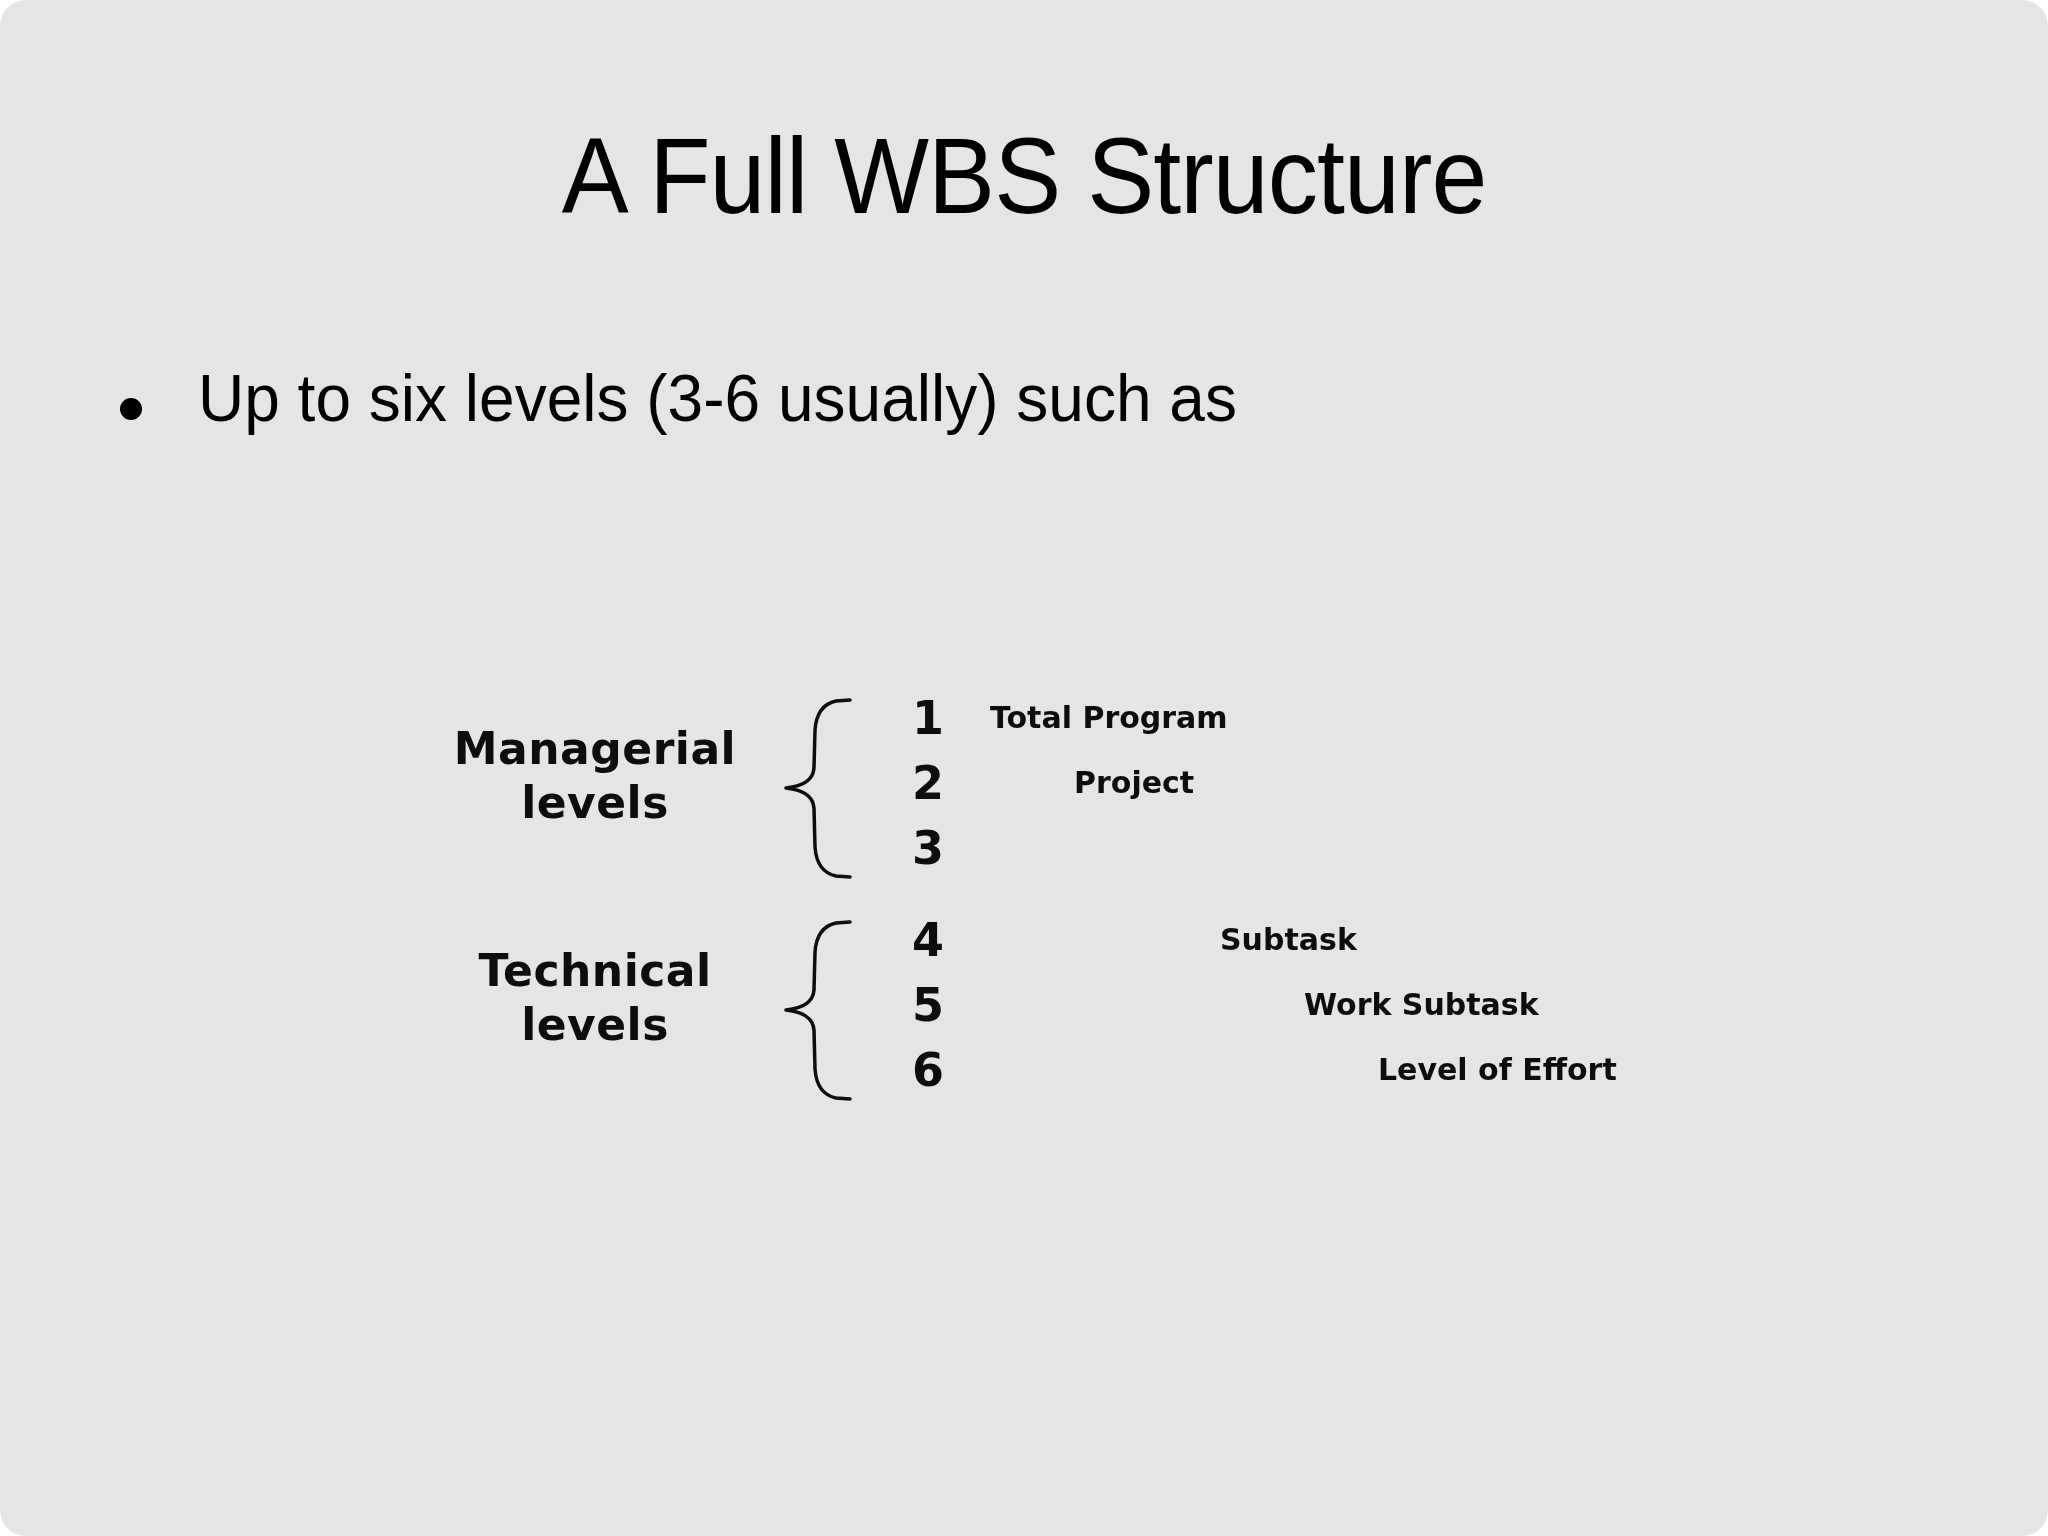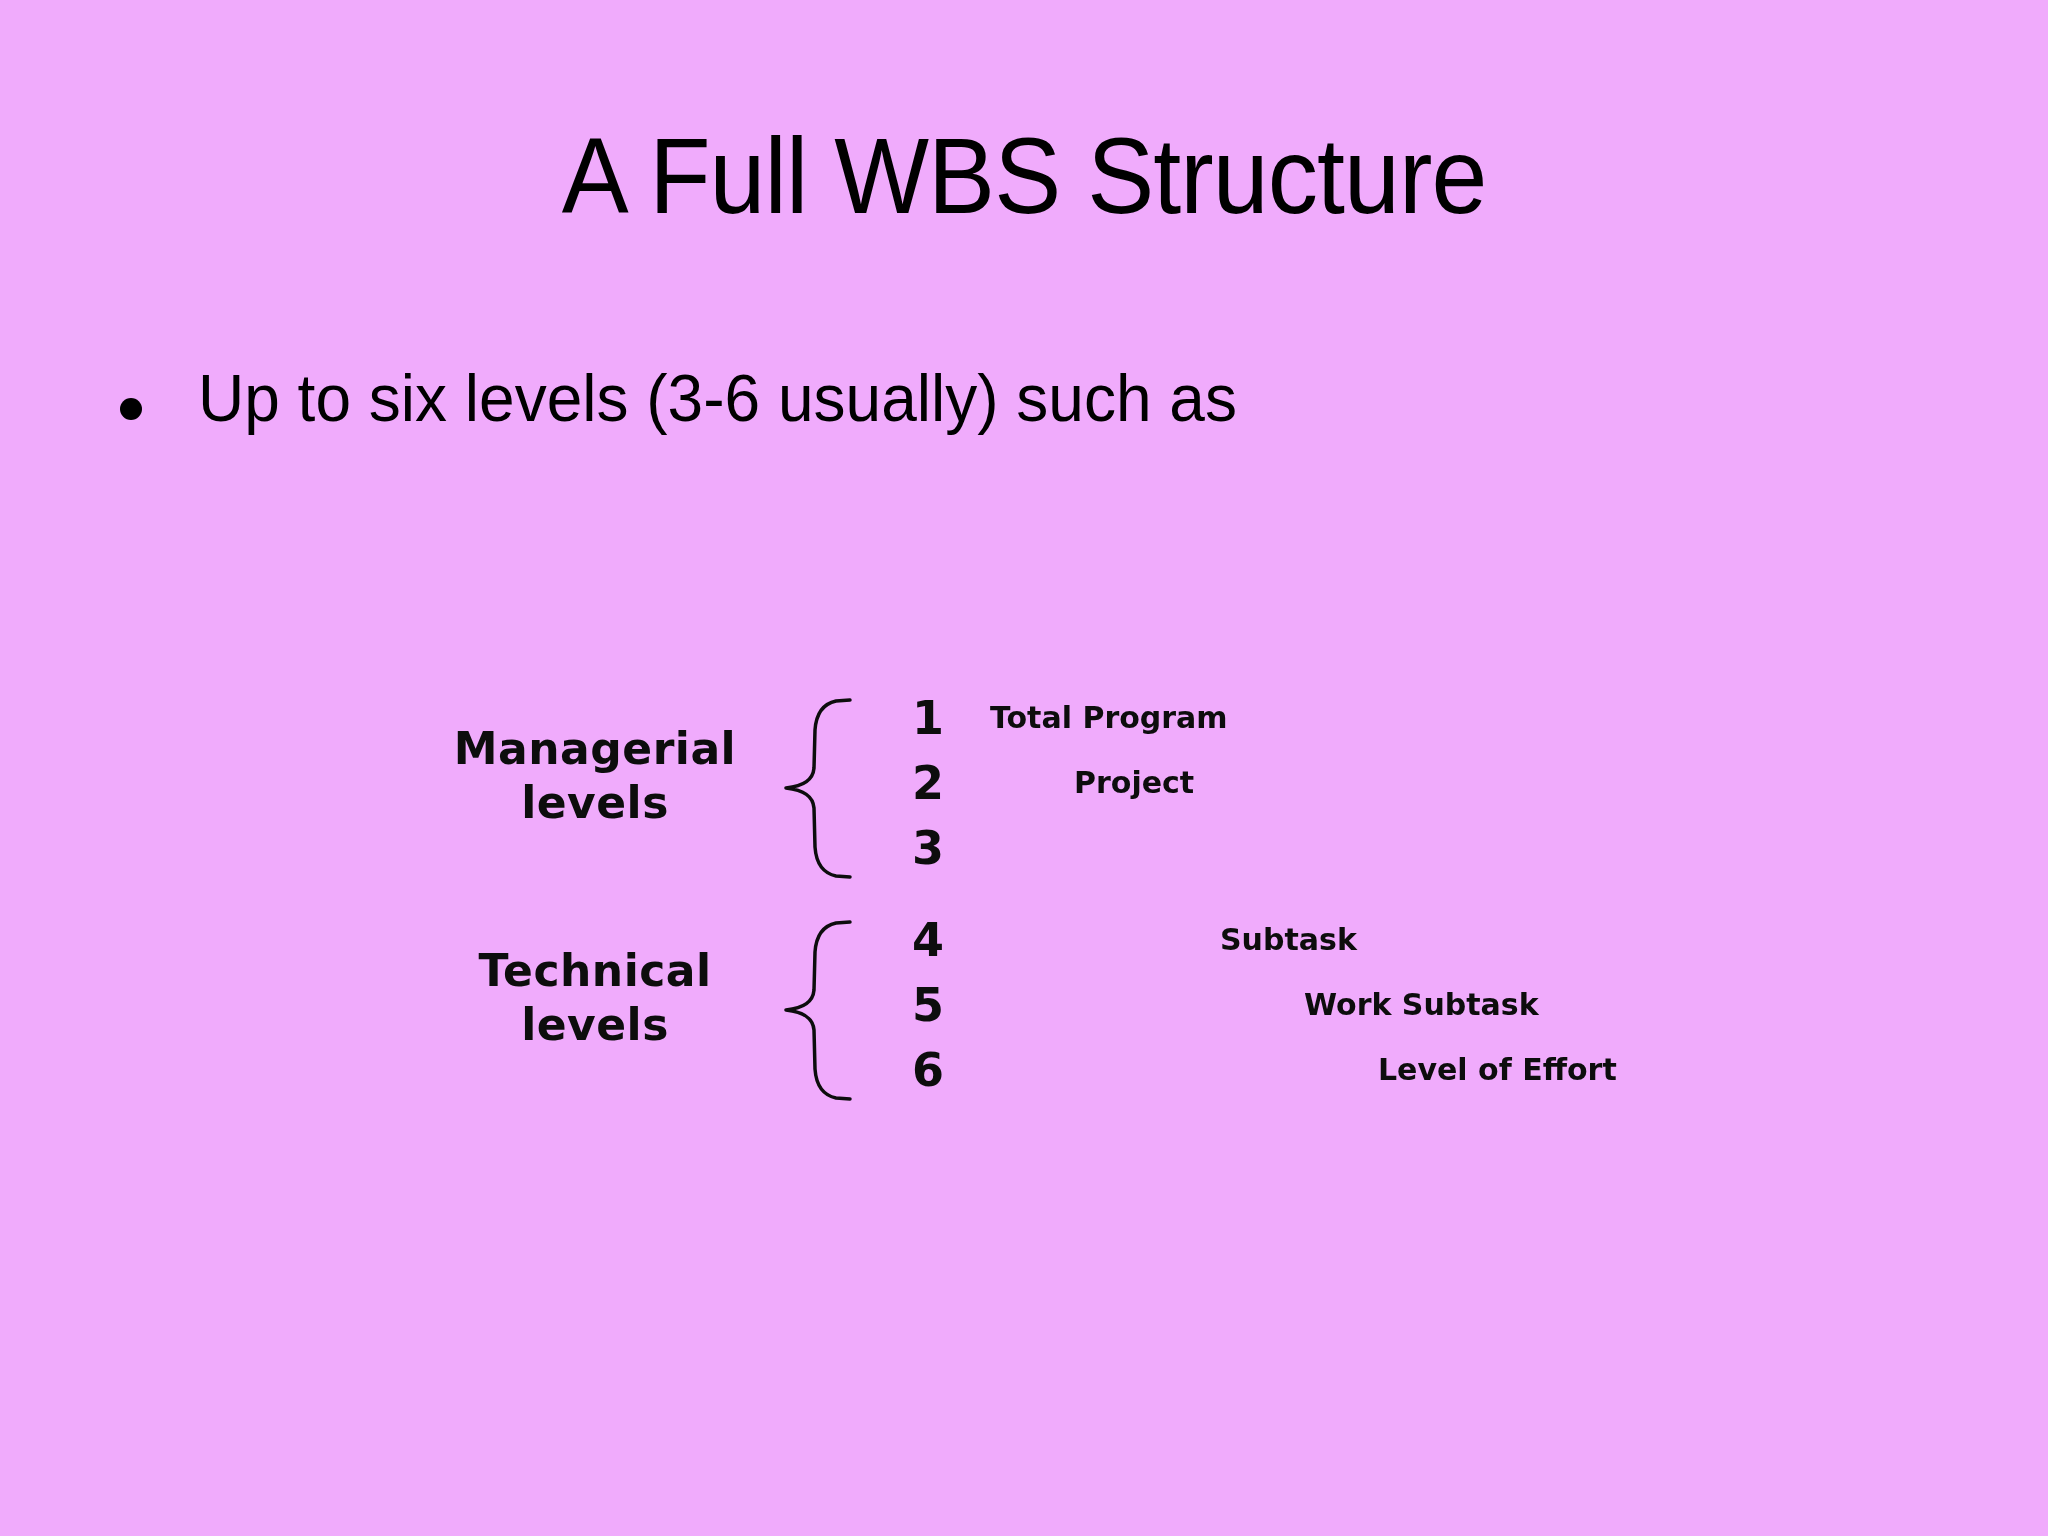--- a/index.html
+++ b/index.html
@@ -13,21 +13,22 @@
     height: 1536px;
     overflow: hidden;
     font-family: "Liberation Sans", sans-serif;
     color: #000000;
   }
 
   .slide {
     position: relative;
     width: 2048px;
     height: 1536px;
-    background: #f0abfc;
+    background: #e5e5e5;
+    border-radius: 26px;
   }
 
   
   .slide-title {
     position: absolute;
     left: 0;
     top: 118px;
     width: 2048px;
     text-align: center;
     font-family: "Liberation Sans", sans-serif;

